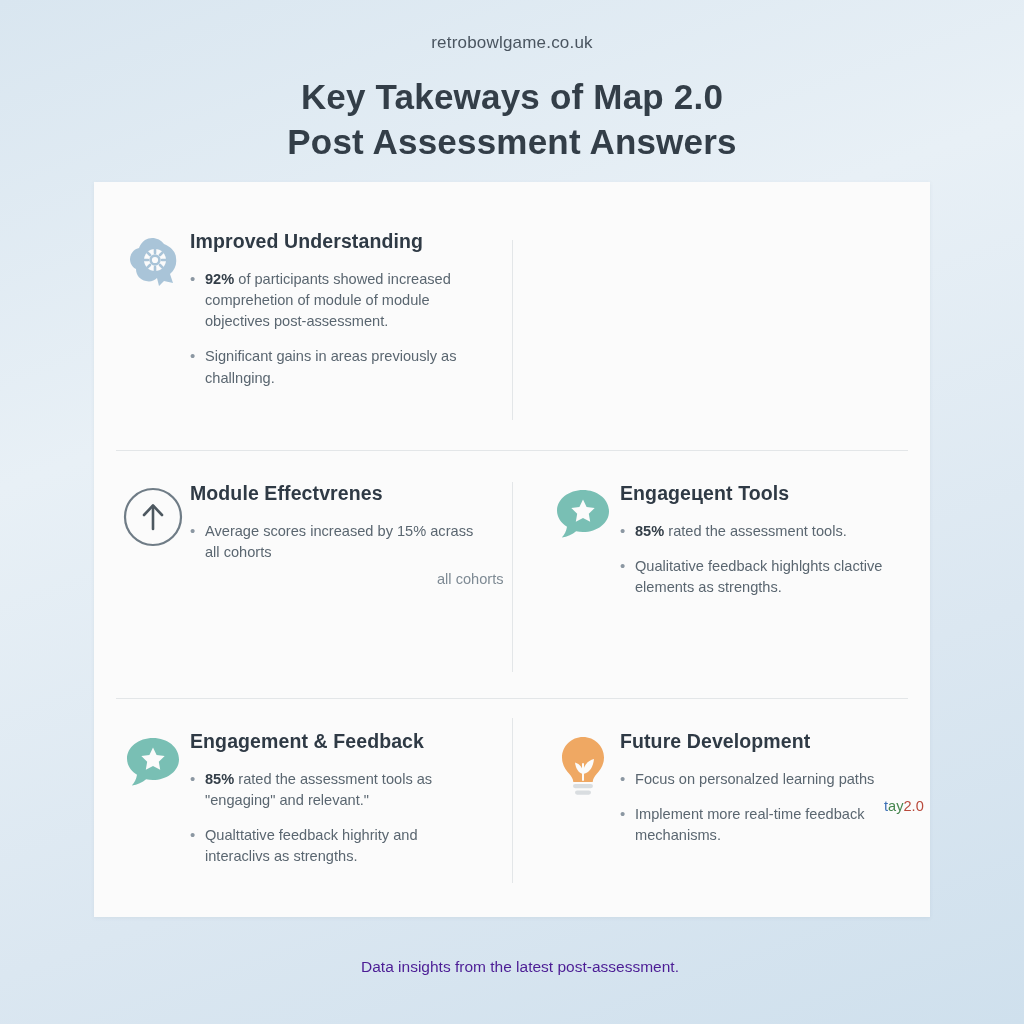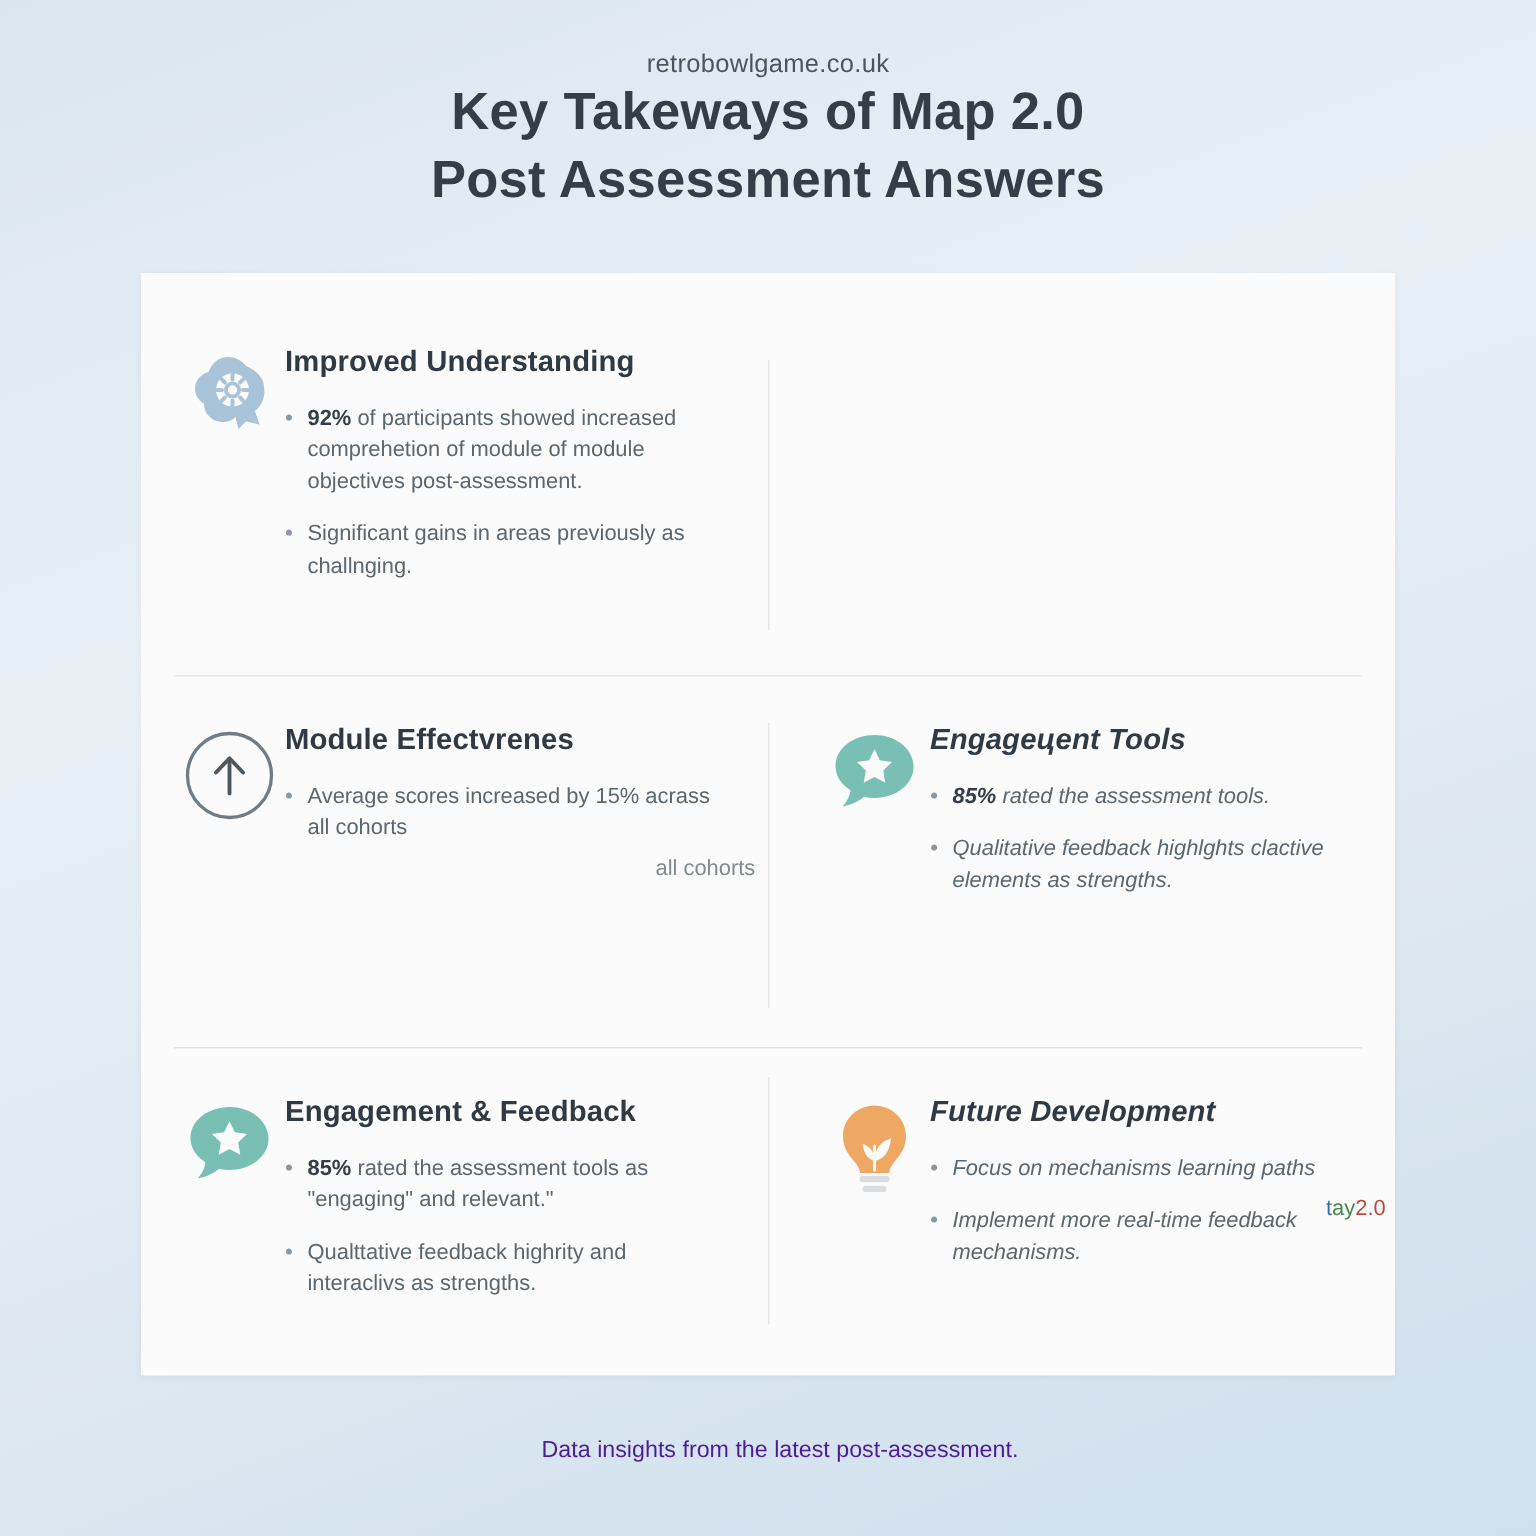--- a/index.html
+++ b/index.html
@@ -20,20 +20,21 @@
     flex-direction: column;
     align-items: center;
   }
   .site-url {
     margin-top: 33px;
     font-size: 17px;
     color: #4a5560;
     letter-spacing: 0.2px;
   }
   .title {
+    margin-top: 22px;
     text-align: center;
     font-size: 35px;
     font-weight: bold;
     color: #333e48;
     line-height: 1.28;
     letter-spacing: 0.2px;
   }
   .title .l2 { display: block; }
   .card {
     position: absolute;
@@ -70,21 +71,21 @@
   }
   .vsep.v1 { left: 396px; top: 42px; height: 180px; }
   .vsep.v2 { left: 396px; top: 284px; height: 190px; }
   .vsep.v3 { left: 396px; top: 520px; height: 165px; }
   .cell {
     width: 396px;
     padding: 30px 26px 0 0;
     display: flex;
     align-items: flex-start;
   }
-  .cell.right { padding-left: 34px; padding-right: 10px; font-style: italic; }
+  .cell.right { padding-left: 34px; padding-right: 10px; }
   .icon-wrap {
     width: 74px;
     min-width: 74px;
     display: flex;
     justify-content: center;
     padding-top: 6px;
   }
   .content { flex: 1; padding-top: 2px; }
   h3 {
     margin: 0 0 16px 0;
@@ -240,21 +241,21 @@
               <rect x="21" y="50" width="20" height="4.2" rx="2.1" fill="#d9dde0"></rect>
               <rect x="23" y="56.5" width="16" height="4.2" rx="2.1" fill="#d9dde0"></rect>
               <path d="M31 40c0-8 4-13 11-15-1 9-5 14-11 15z" fill="#fbfbfb"></path>
               <path d="M31 40c0-6-3-10-8-11.5.8 6.6 3.8 10.5 8 11.5z" fill="#fbfbfb"></path>
               <line x1="31" y1="46" x2="31" y2="30" stroke="#fbfbfb" stroke-width="2" stroke-linecap="round"></line>
             </svg>
           </div>
           <div class="content">
             <h3>Future Development</h3>
             <ul>
-              <li><span>Focus on mechanisms learning paths</span></li>
+              <li><span>Focus on personalzed learning paths</span></li>
               <li><span>Implement more real-time feedback mechanisms.</span></li>
             </ul>
           </div>
         </div>
       </div>
 
     </div>
   </div>
 
   <div class="ghost g1">all cohorts</div>

